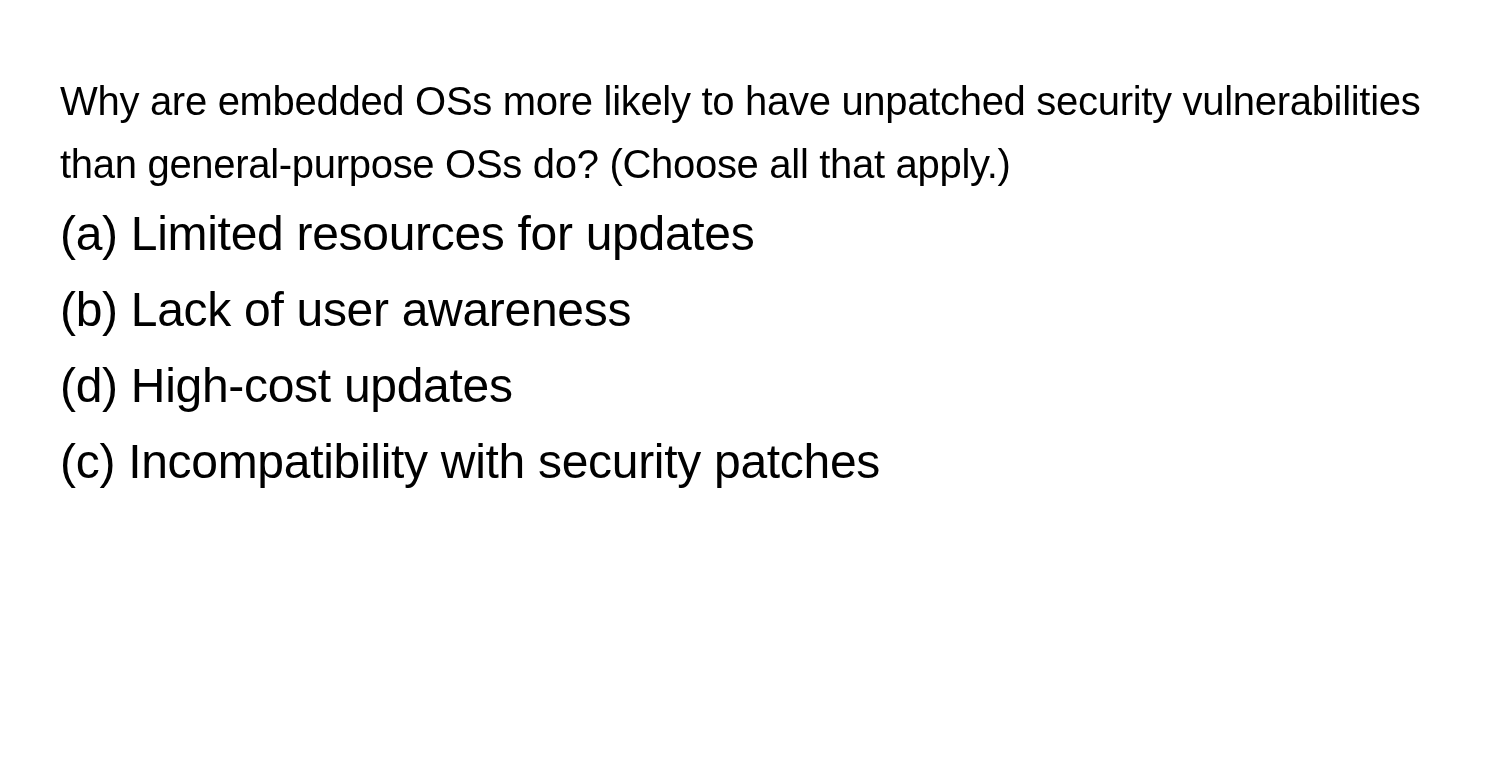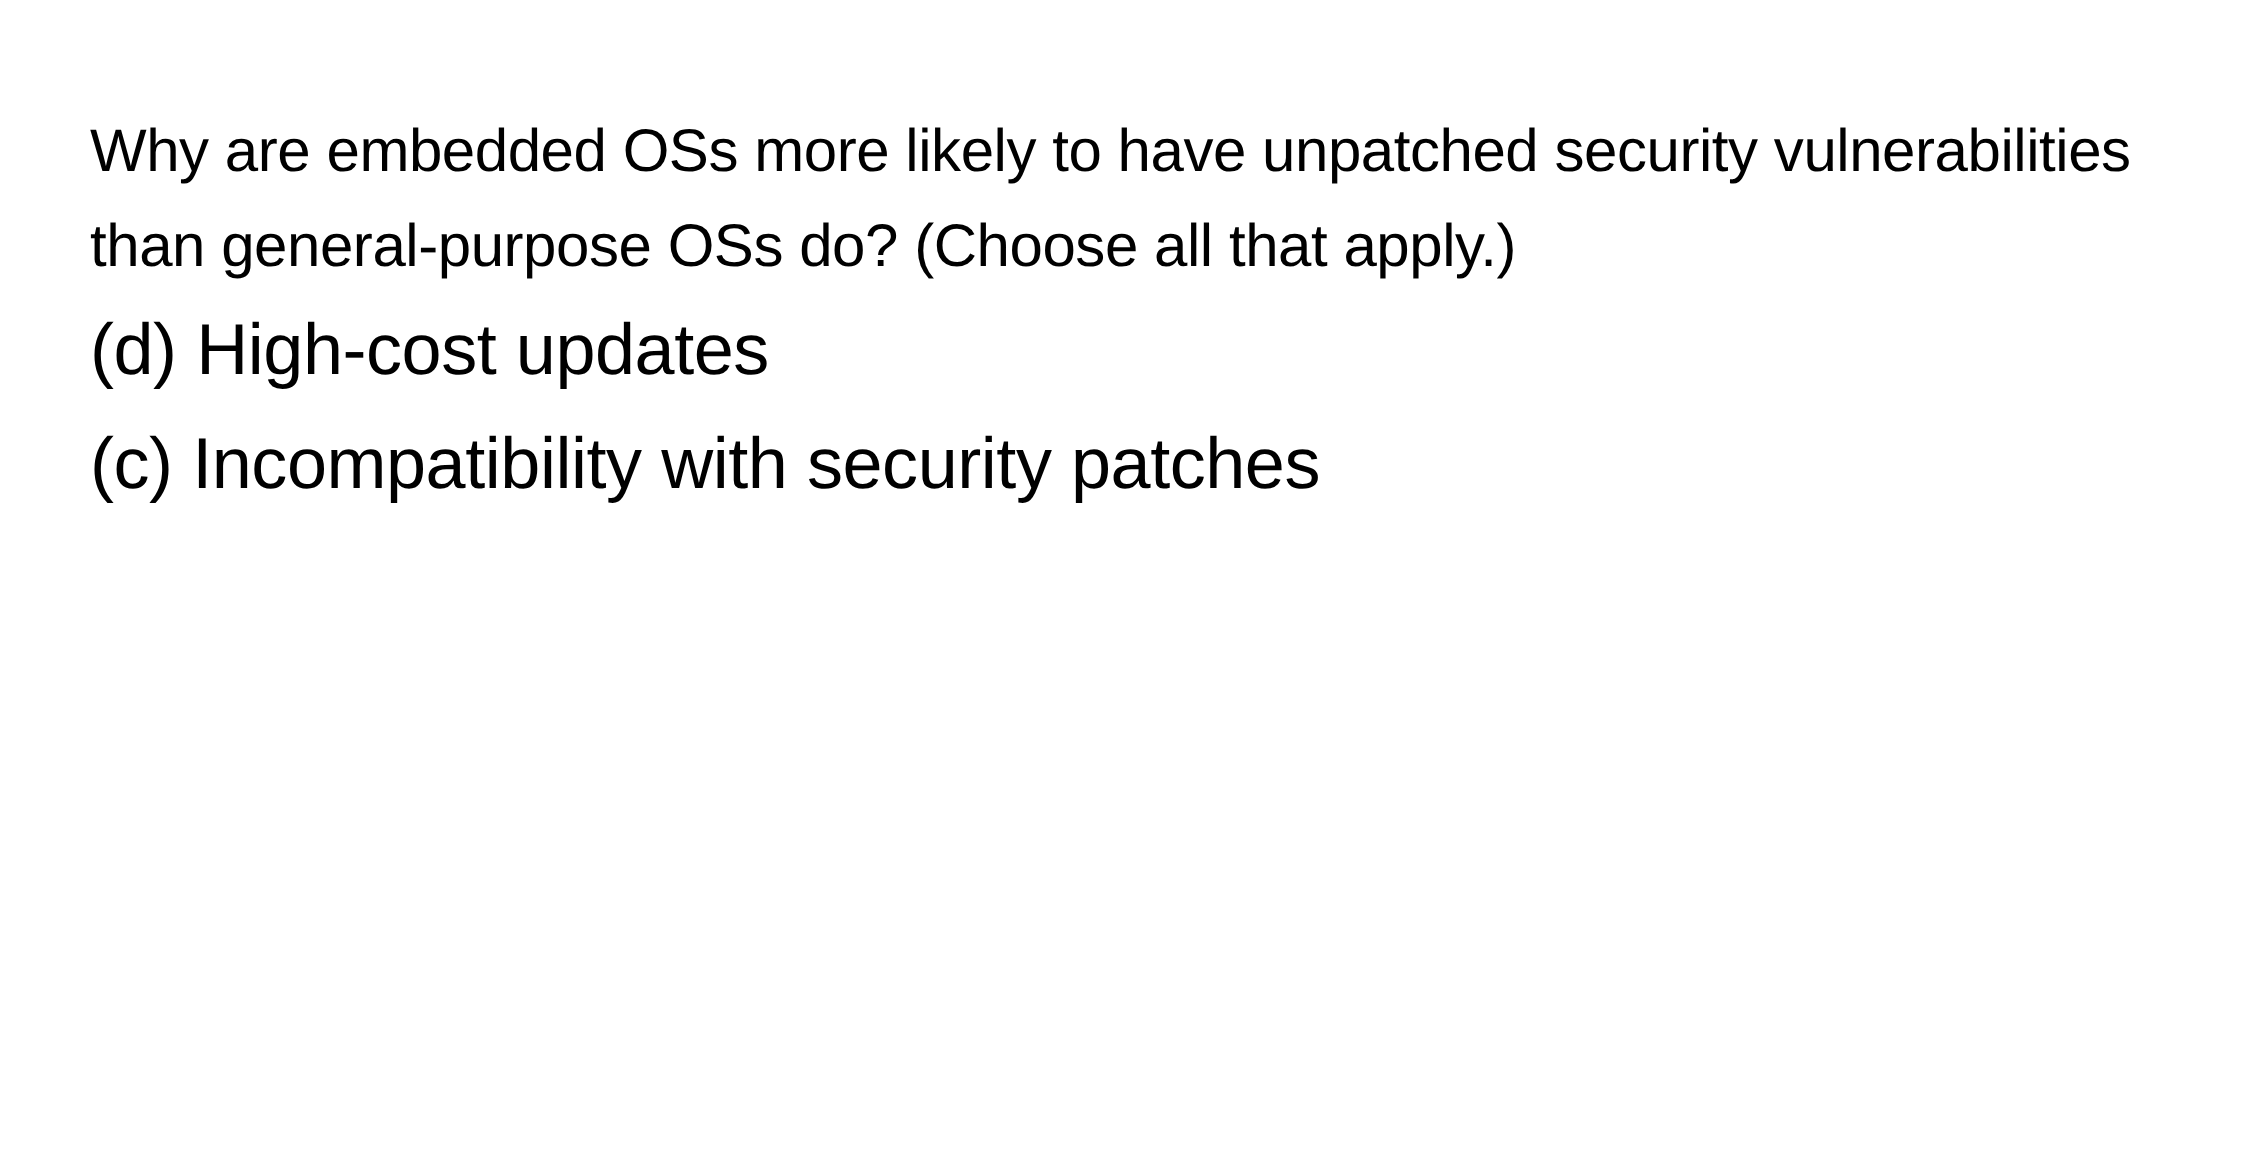--- a/index.html
+++ b/index.html
@@ -33,20 +33,30 @@
     .option-text {
       display: inline;
     }
   </style>
 </head>
 <body>
 
 <div class="content">
   <div class="question-text">Why are embedded OSs more likely to have unpatched security vulnerabilities than general-purpose OSs do? (Choose all that apply.)</div>
   <div class="option">
+    <span class="option-label">(a)</span>
+    <span> </span>
+    <span class="option-text">Limited resources for updates</span>
+  </div>
+  <div class="option">
+    <span class="option-label">(b)</span>
+    <span> </span>
+    <span class="option-text">Lack of user awareness</span>
+  </div>
+  <div class="option">
     <span class="option-label">(d)</span>
     <span> </span>
     <span class="option-text">High-cost updates</span>
   </div>
   <div class="option">
     <span class="option-label">(c)</span>
     <span> </span>
     <span class="option-text">Incompatibility with security patches</span>
   </div>
 </div>

